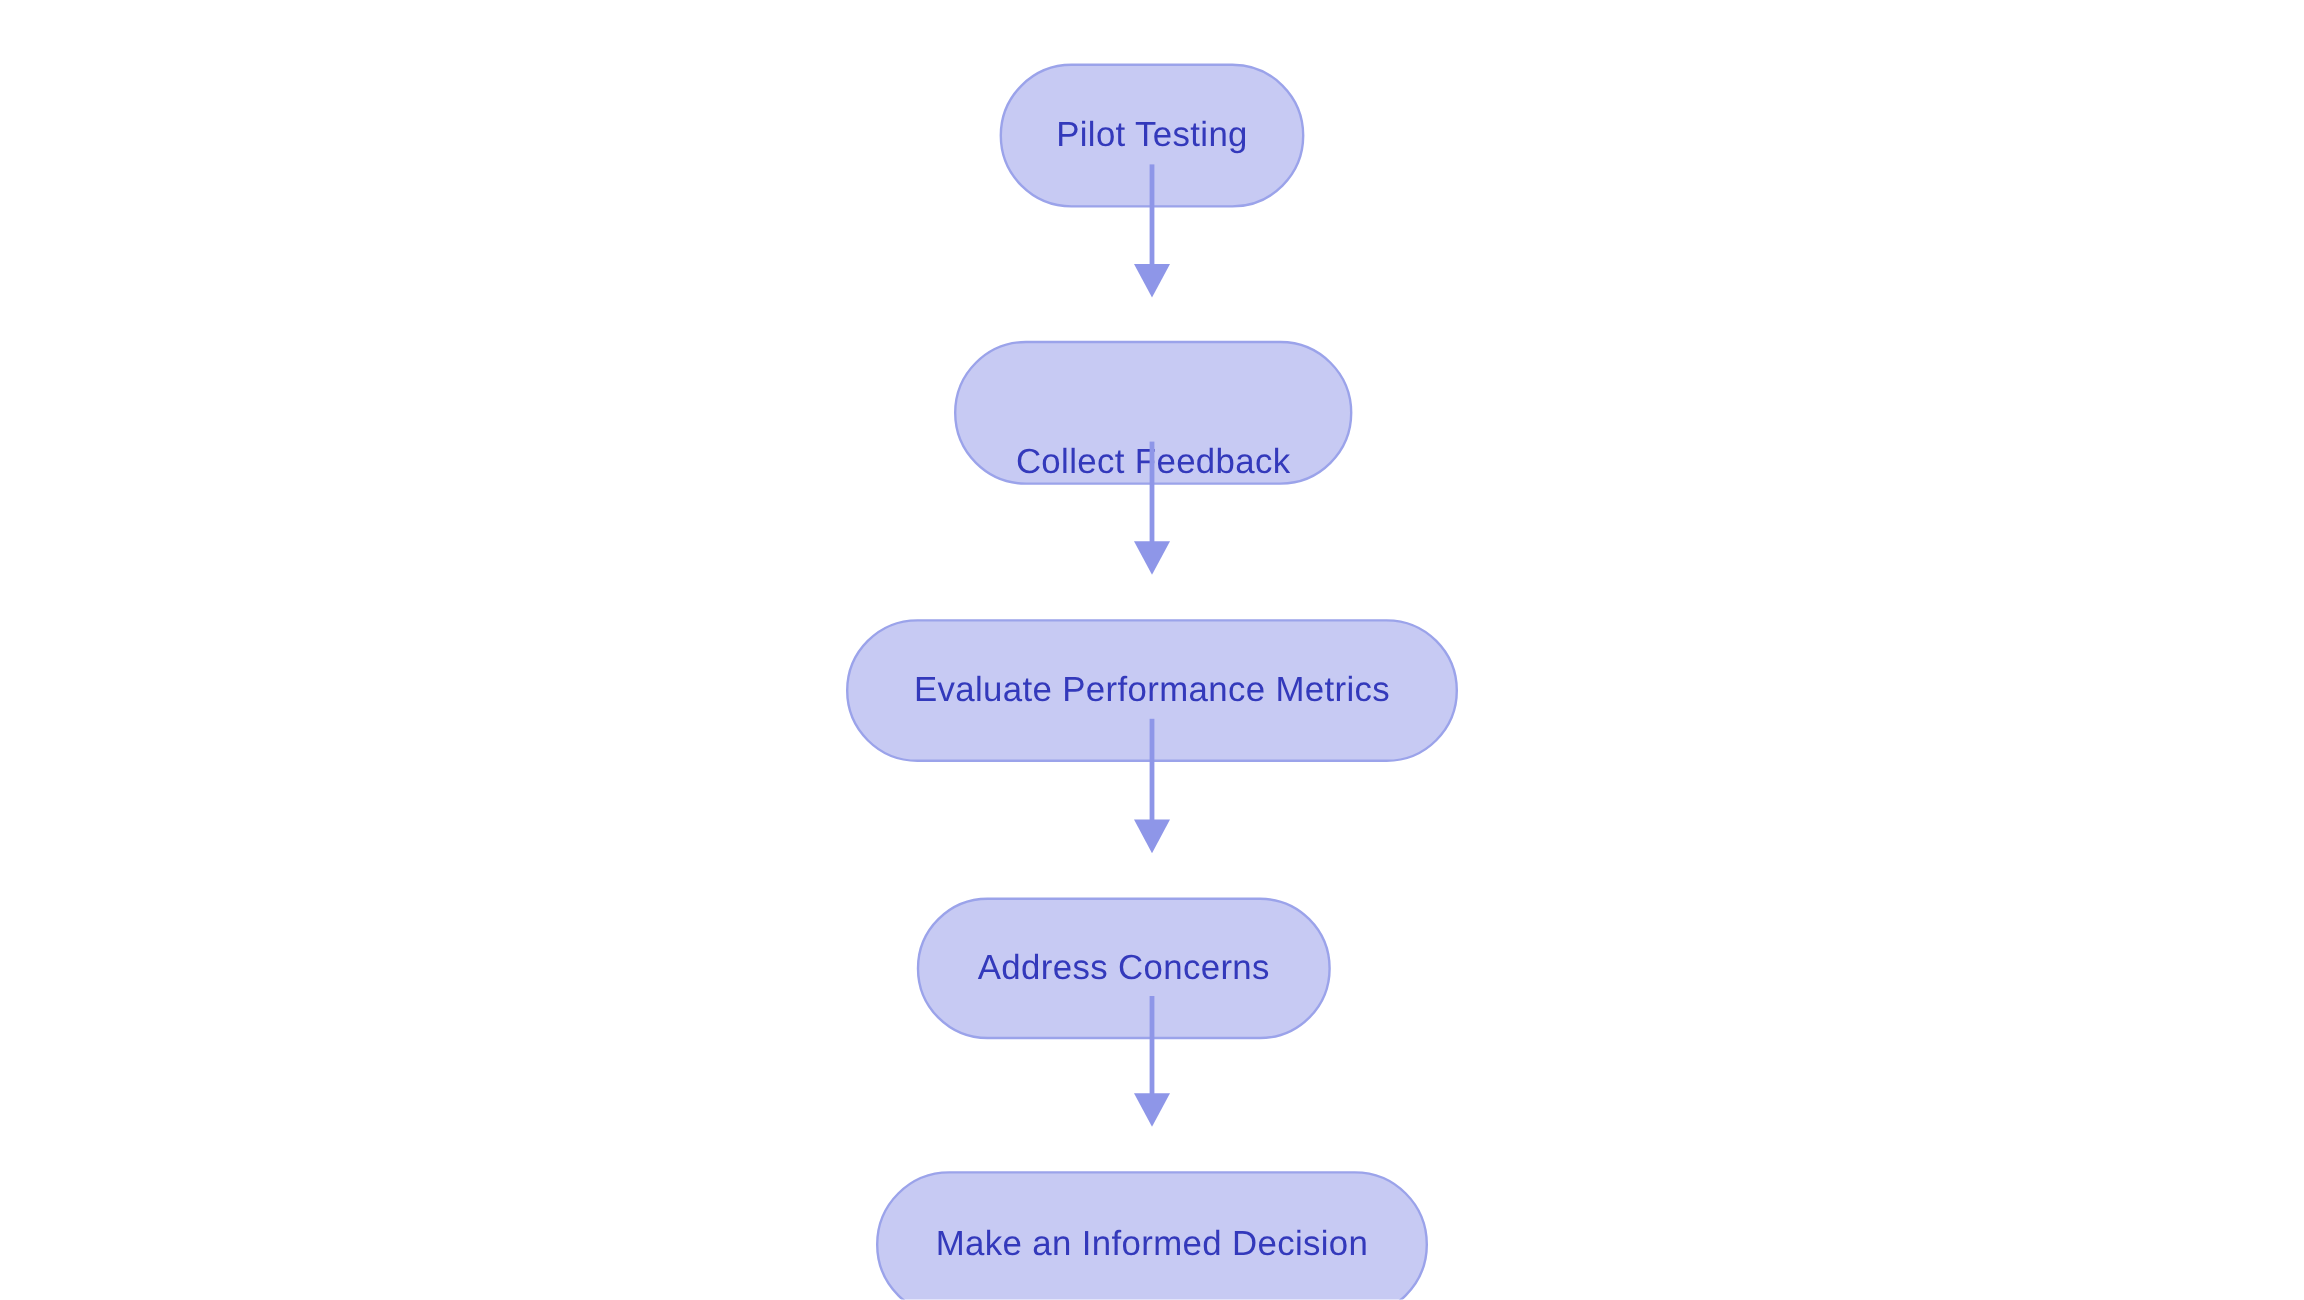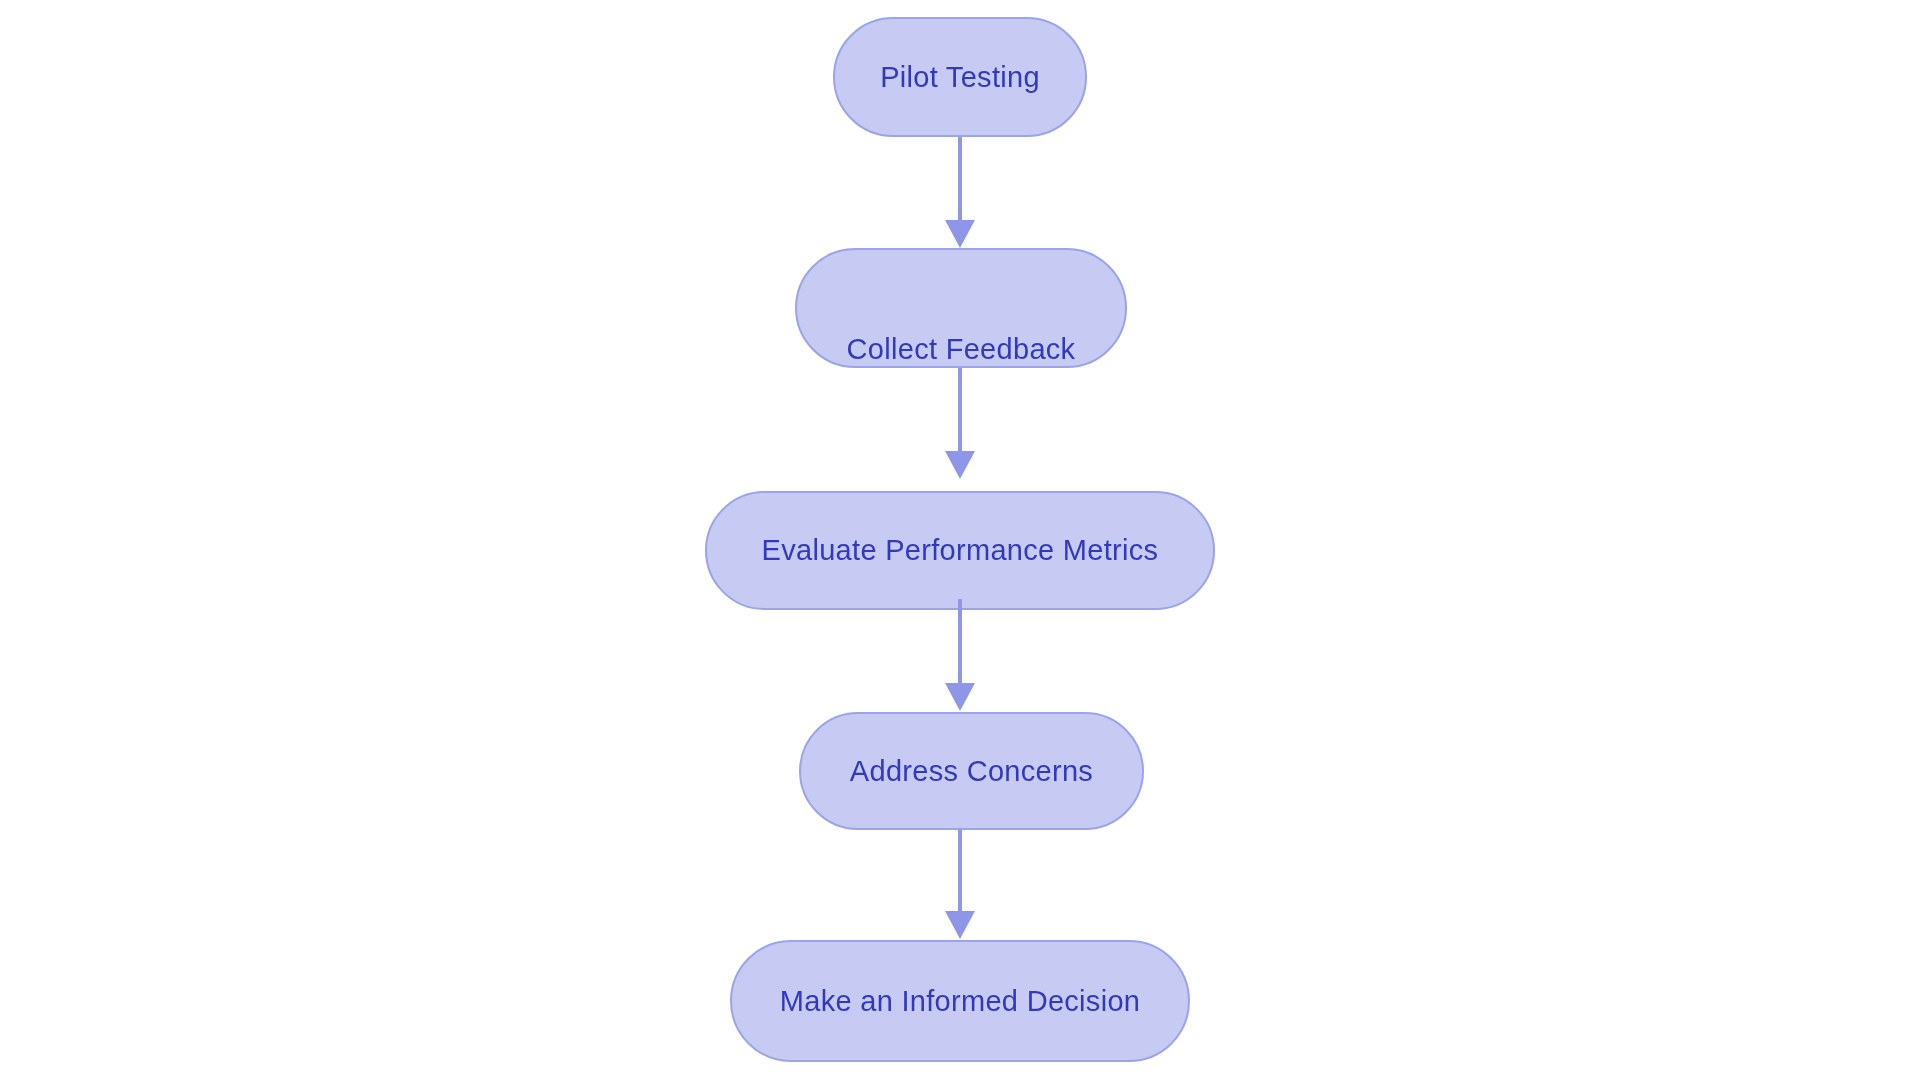--- a/index.html
+++ b/index.html
@@ -18,25 +18,26 @@
     background:var(--fill);
     border:2px solid var(--border);
     border-radius:62px;
     display:flex;
     align-items:center;
     justify-content:center;
     color:var(--text);
     font-size:29px;
     letter-spacing:.3px;
     white-space:nowrap;
+    margin-top:36px;
   }
   .n1{left:833px;top:17px;width:254px;height:120px;}
   .n2{left:795px;top:248px;width:332px;height:120px;align-items:flex-end;}
-  .n3{left:705px;top:491px;width:510px;height:119px;}
-  .n4{left:799px;top:712px;width:345px;height:118px;}
+  .n3{left:705px;top:480px;width:510px;height:119px;}
+  .n4{left:764px;top:712px;width:345px;height:118px;}
   .n5{left:730px;top:940px;width:460px;height:122px;justify-content:center;}
   .edge-line{
     position:absolute;
     left:958px;
     width:4px;
     background:var(--arrow);
   }
   .e1{top:137px;height:84px;}
   .e2{top:368px;height:84px;}
   .e3{top:599px;height:85px;}

